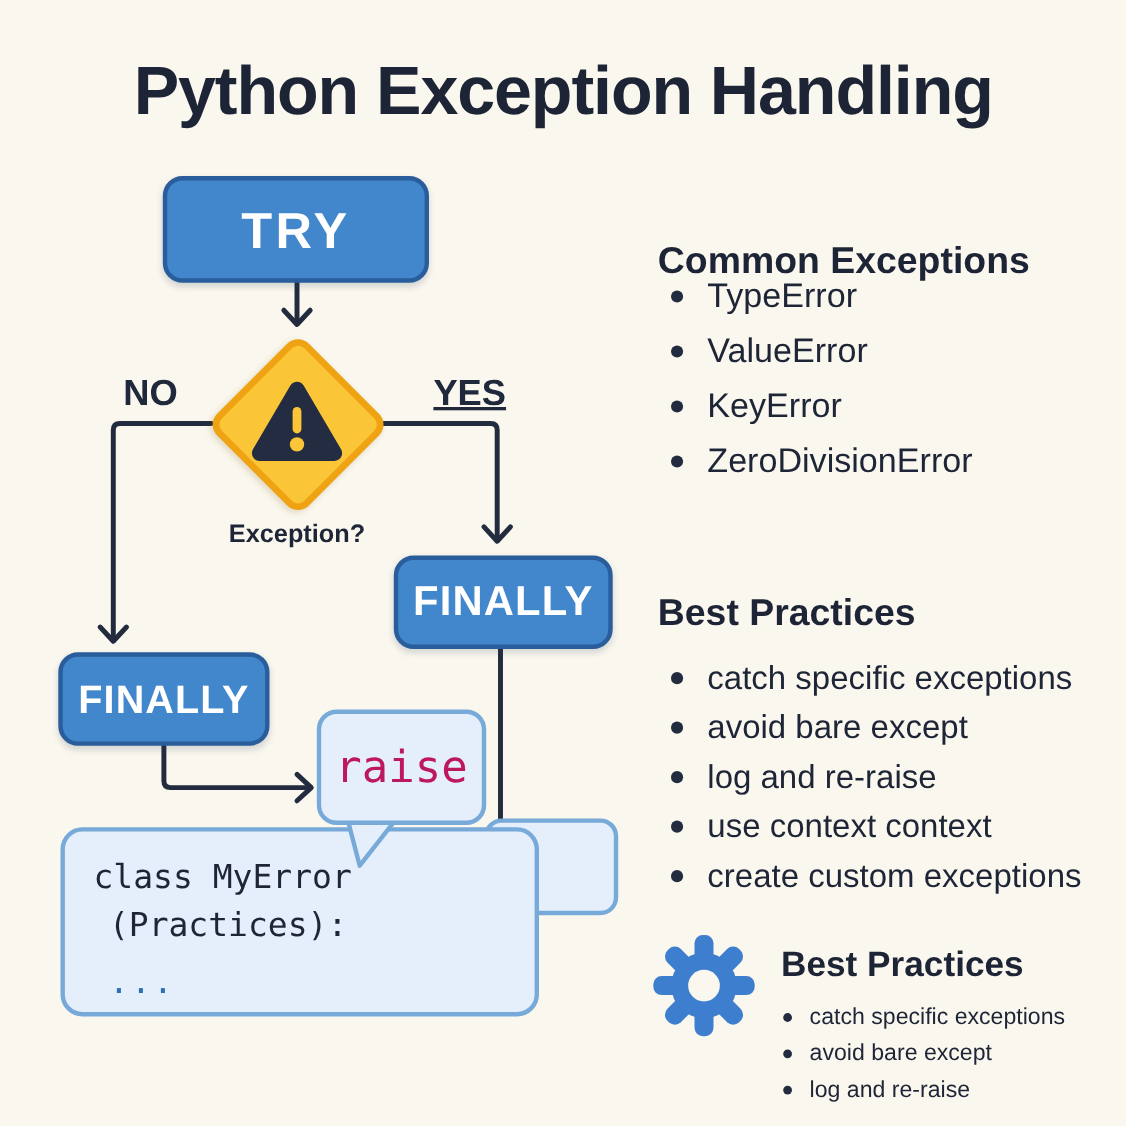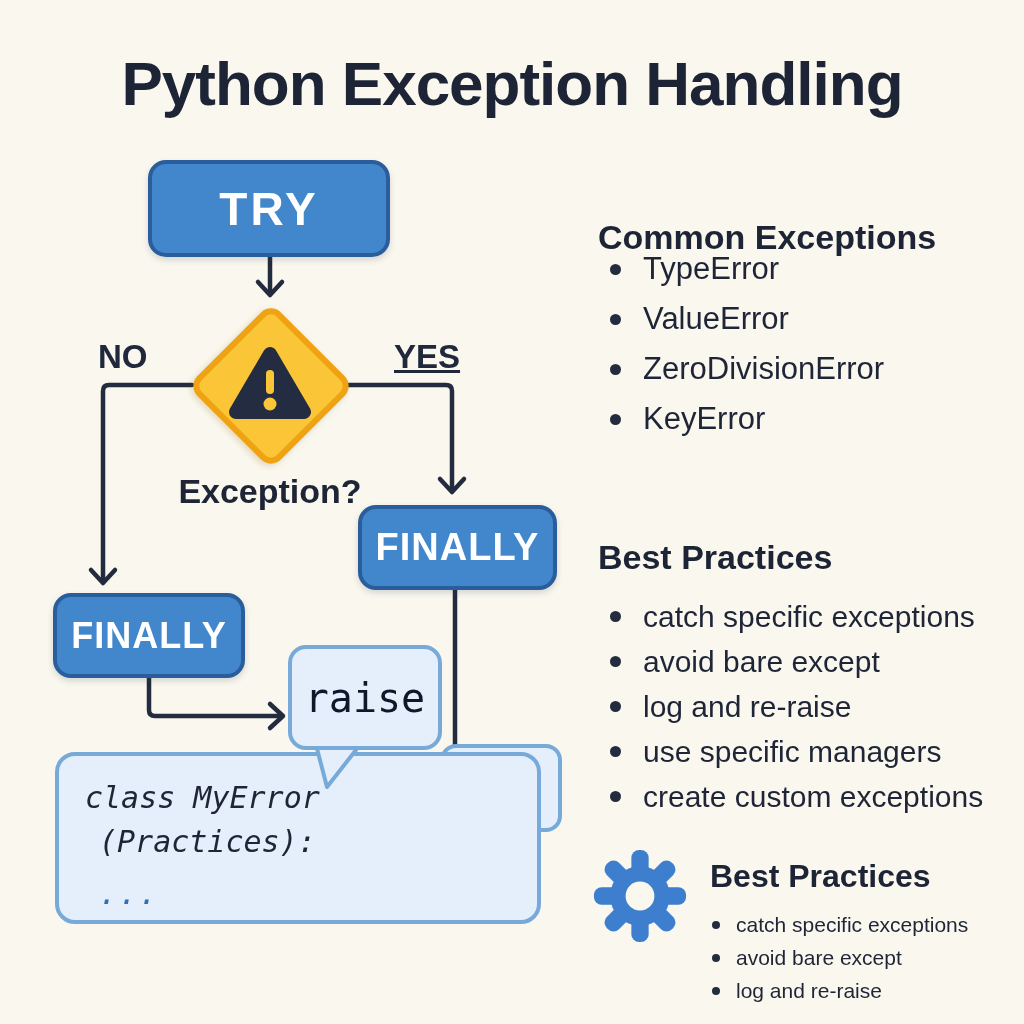--- a/index.html
+++ b/index.html
@@ -33,42 +33,42 @@
   .diamond{
     left:212px;top:327px;width:106px;height:106px;
     background:#fbc538;border:6px solid #f0a312;border-radius:14px;
     transform:rotate(45deg);
     box-shadow:0 3px 6px rgba(120,90,10,.2);
     z-index:12;
   }
   .warning-wrap{left:226px;top:344px;width:88px;height:80px;z-index:13;}
 
   .flow-label{font-weight:800;font-size:33px;color:#20293c;z-index:14;}
-  .no-label{left:98px;top:338px;}
+  .no-label{left:112px;top:338px;}
   .yes-label{left:394px;top:338px;text-decoration:underline;}
-  .exception-label{left:145px;top:472px;width:250px;text-align:center;font-weight:800;font-size:34px;z-index:14;}
+  .exception-label{left:145px;top:472px;width:250px;text-align:center;font-weight:800;font-size:23px;z-index:14;}
 
   
   .lightbox{
     background:#e5effb;border:4px solid #78aad9;border-radius:18px;z-index:20;
   }
   .ghost-box{left:440px;top:744px;width:114px;height:80px;z-index:10;border-radius:16px;}
   .code-box{
-    left:55px;top:752px;width:486px;height:172px;border-radius:20px;
+    left:55px;top:752px;width:435px;height:172px;border-radius:20px;
     font-family:"DejaVu Sans Mono", monospace;
     font-size:30px;line-height:44px;color:#1e2537;
-    padding:20px 0 0 26px;box-sizing:border-box;font-style:italic;
+    padding:20px 0 0 26px;box-sizing:border-box;
   }
   .code-indent{padding-left:14px;}
   .code-ellipsis{color:#2e6fb7;padding-left:14px;letter-spacing:2px;margin-top:8px;}
 
   .raise-bubble{
     left:288px;top:645px;width:146px;height:97px;z-index:30;
     display:flex;align-items:center;justify-content:center;
-    font-family:"DejaVu Sans Mono", monospace;font-size:40px;color:#0f172a;
+    font-family:"DejaVu Sans Mono", monospace;font-size:40px;color:#be185d;
   }
   .bubble-tail{left:303px;top:741px;width:72px;height:52px;z-index:29;}
 
   
   .connectors{left:0;top:0;width:1024px;height:1024px;z-index:5;}
 
   
   .section-heading{font-size:34px;font-weight:800;color:#1d2436;}
   .h-common{left:598px;top:182px;margin-top:36px;}
   .h-best{left:598px;top:538px;}
@@ -153,45 +153,45 @@
   <li>
       <span class="dot"></span>
       <span>TypeError</span>
     </li>
   <li>
       <span class="dot"></span>
       <span>ValueError</span>
     </li>
   <li>
       <span class="dot"></span>
+      <span>KeyError</span>
+    </li>
+  <li>
+      <span class="dot"></span>
       <span>ZeroDivisionError</span>
-    </li>
-  <li>
-      <span class="dot"></span>
-      <span>KeyError</span>
     </li>
 </ul>
 
 <div class="abs section-heading h-best">Best Practices</div>
 <ul class="abs biglist bp-list">
   <li>
       <span class="dot"></span>
       <span>catch specific exceptions</span>
     </li>
   <li>
       <span class="dot"></span>
       <span>avoid bare except</span>
     </li>
   <li>
       <span class="dot"></span>
       <span>log and re-raise</span>
     </li>
   <li>
       <span class="dot"></span>
-      <span>use specific managers</span>
+      <span>use context context</span>
     </li>
   <li>
       <span class="dot"></span>
       <span>create custom exceptions</span>
     </li>
 </ul>
 
 <div class="abs gear-wrap">
   <svg viewBox="0 0 100 100" width="96" height="96">
     <g fill="#3d7fce">

